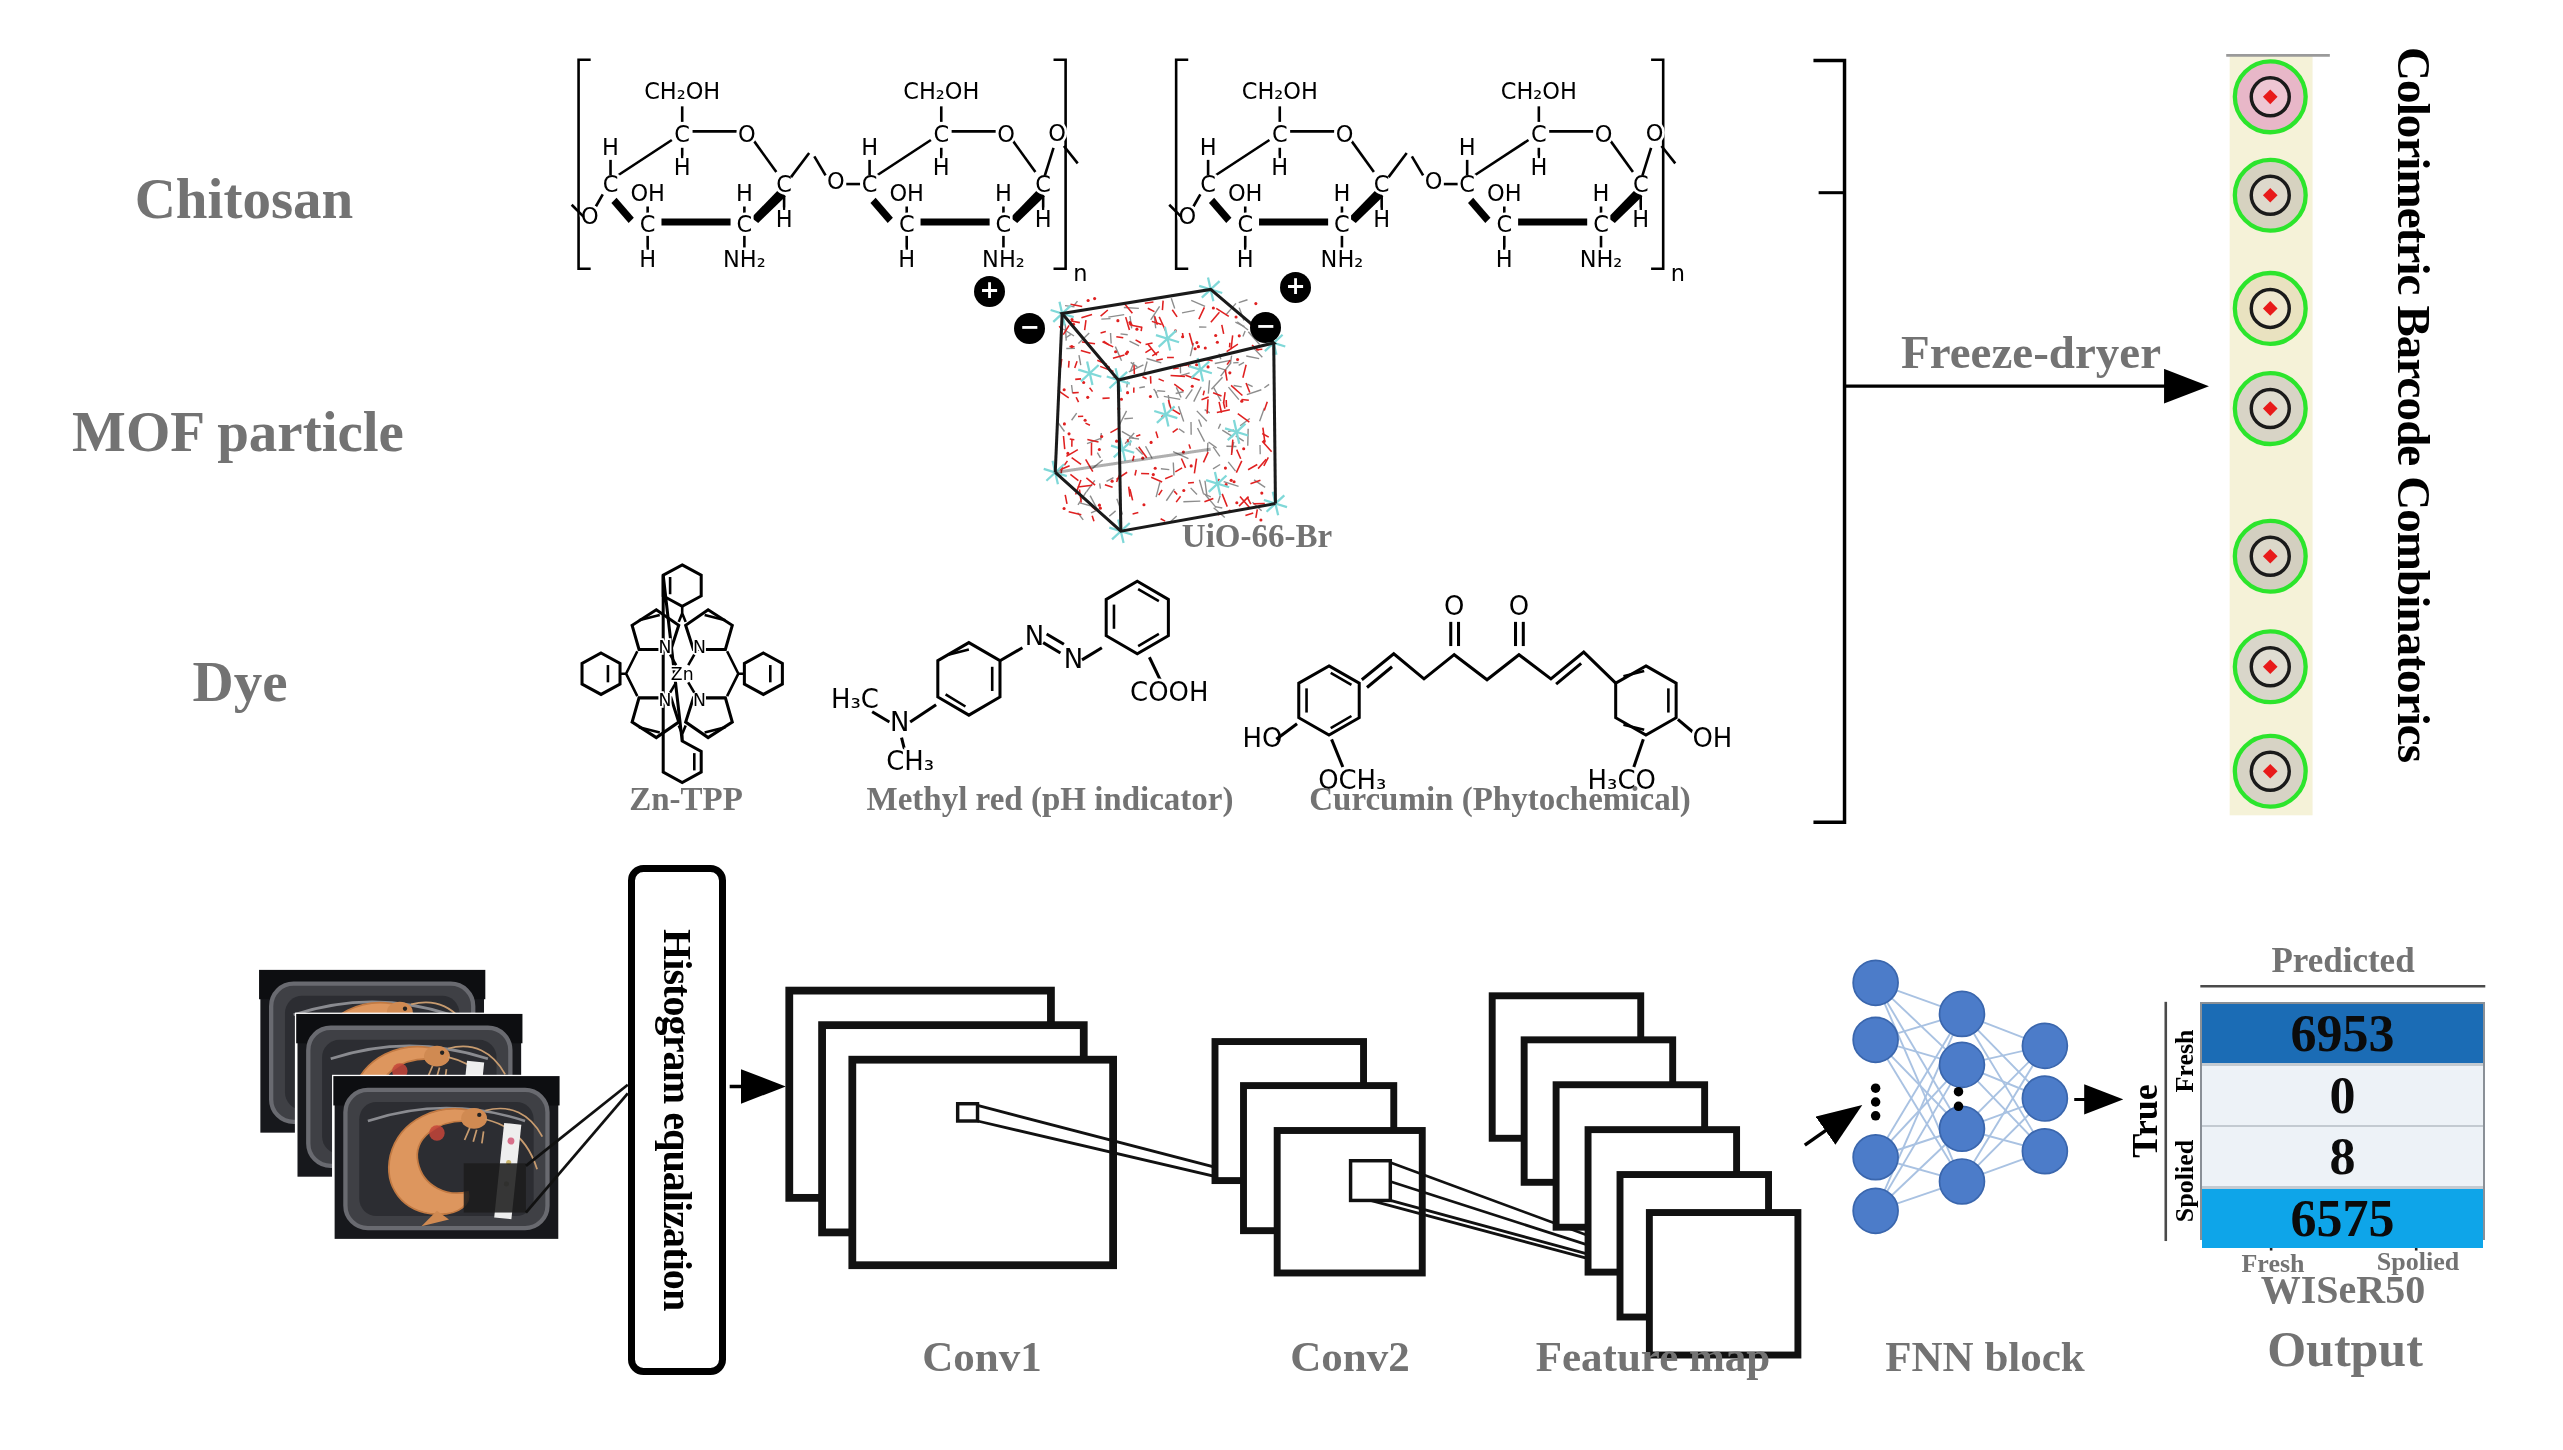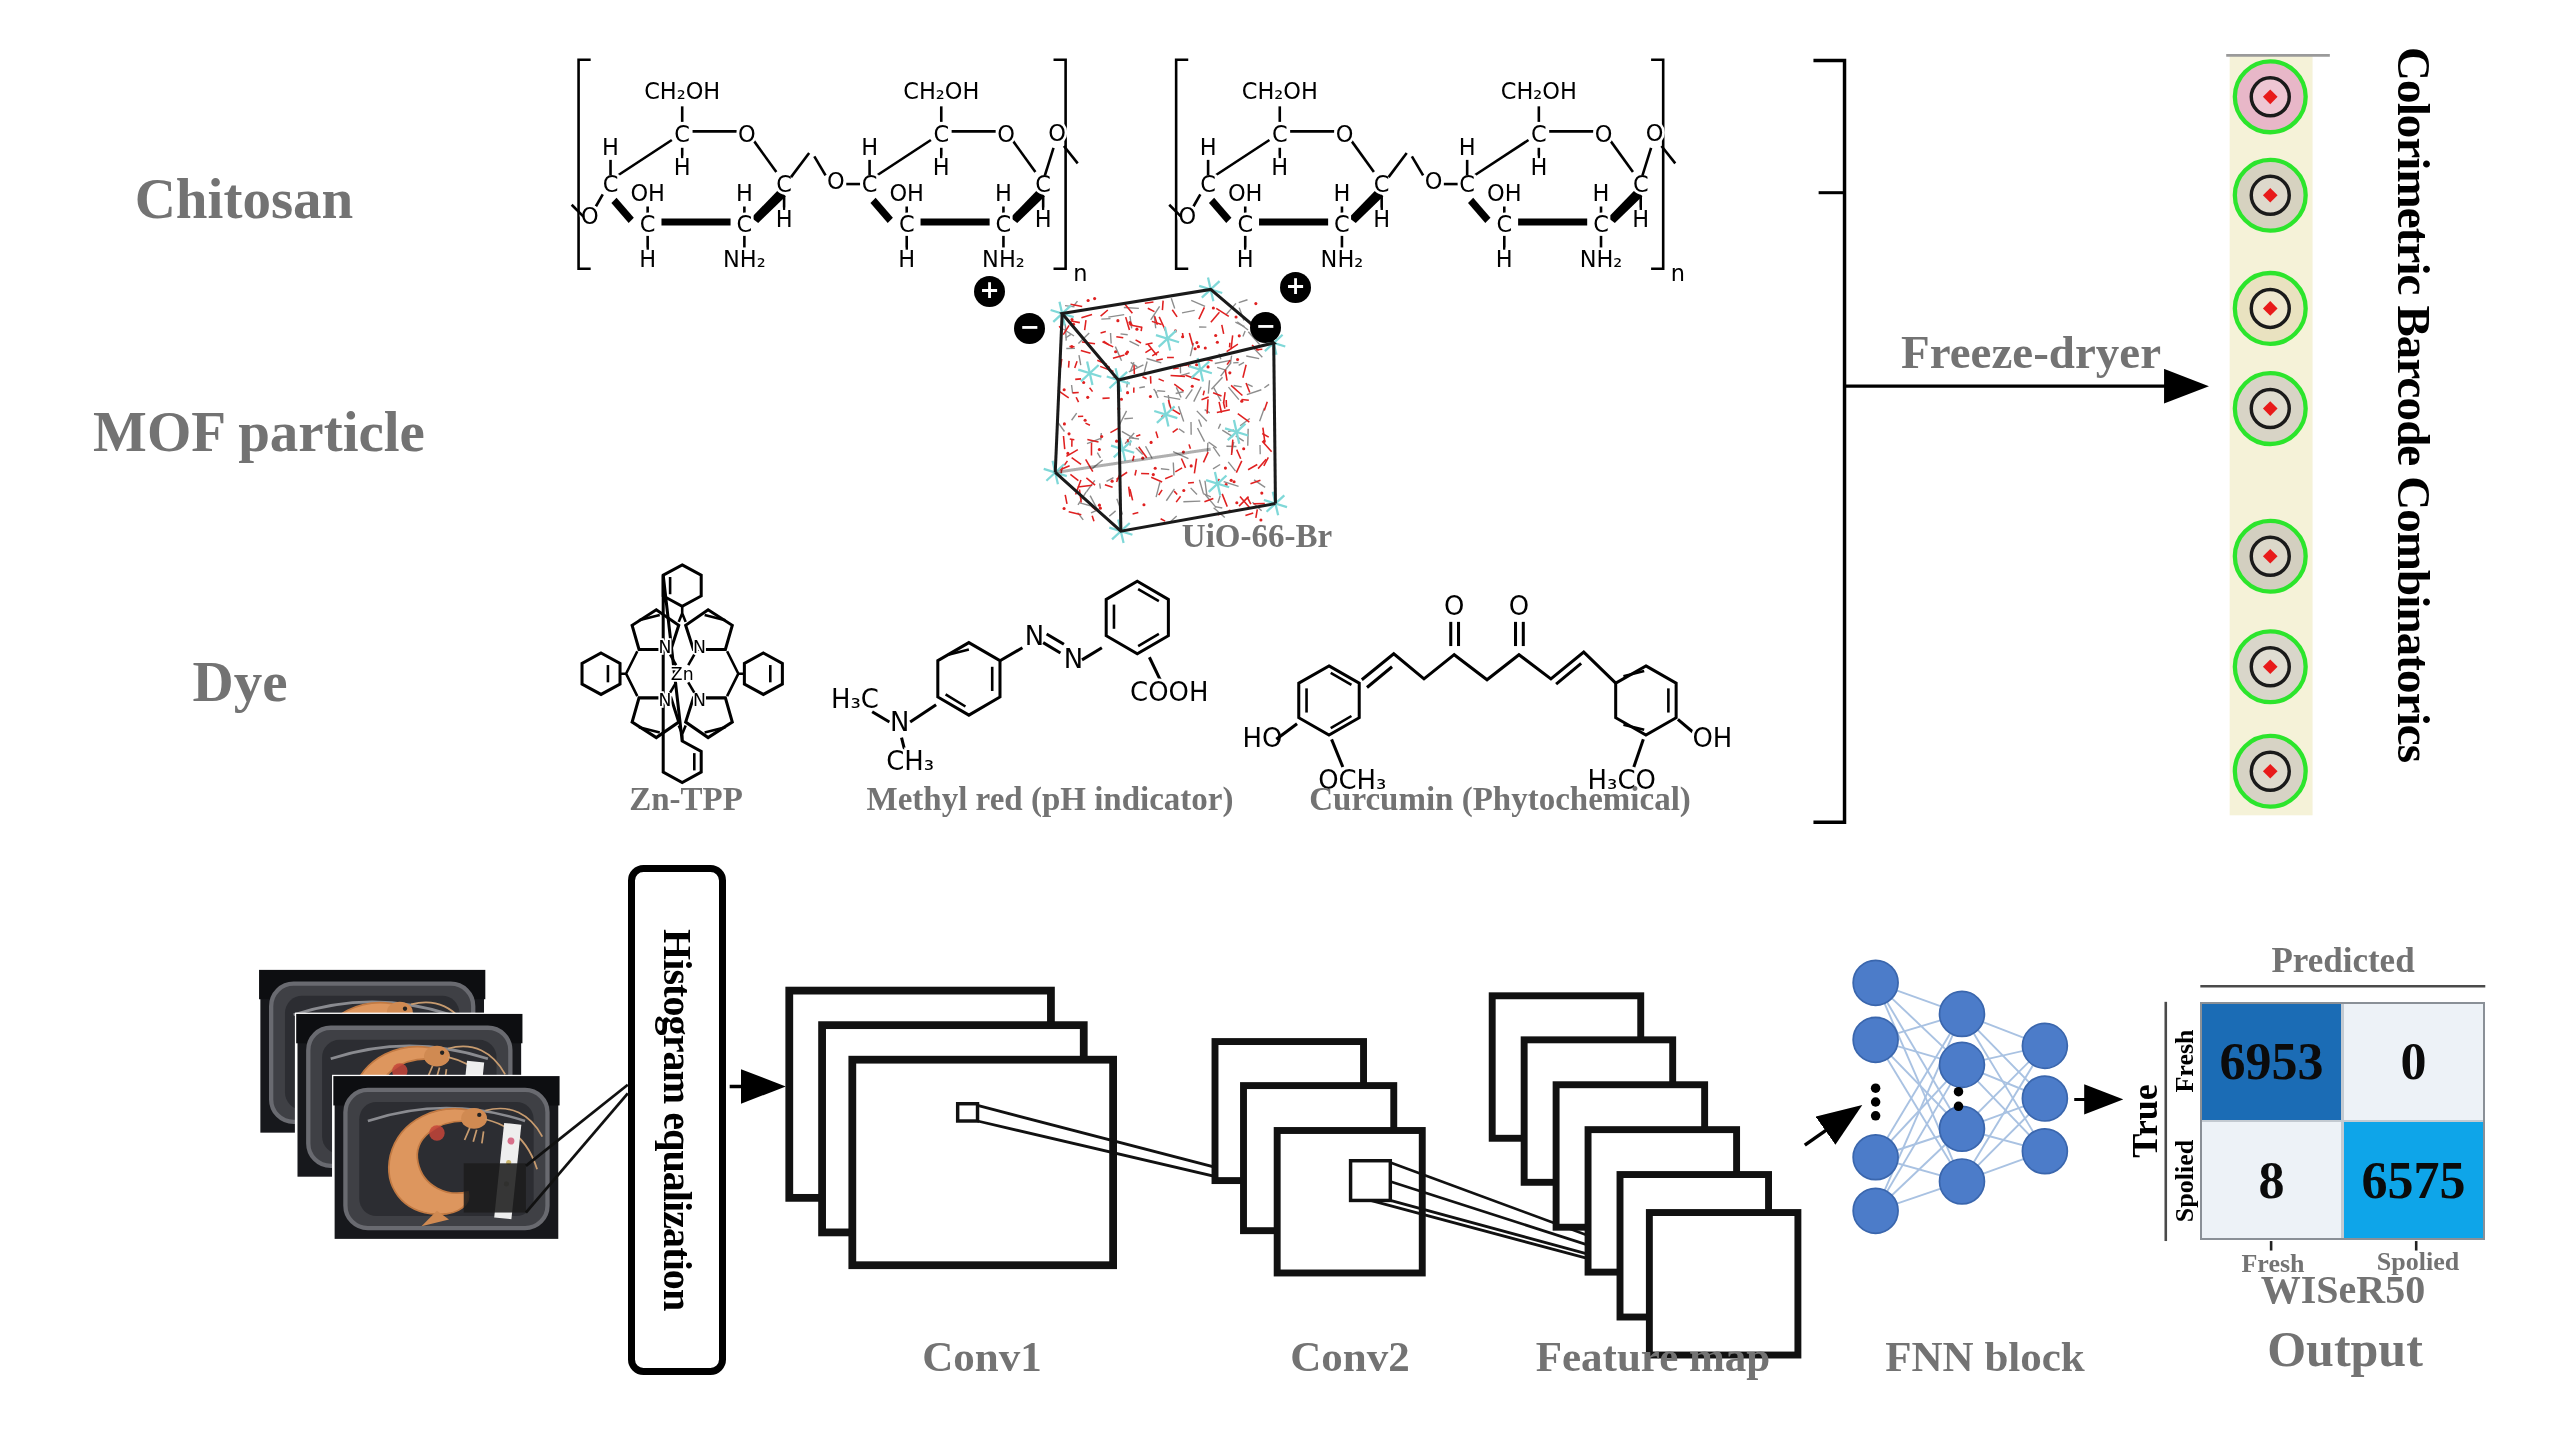--- a/index.html
+++ b/index.html
@@ -16,21 +16,21 @@
   .charge{position:absolute;width:31px;height:31px;border-radius:50%;background:#000;color:#fff;
           font-family:"DejaVu Sans",sans-serif;font-size:24px;font-weight:bold;line-height:29px;
           text-align:center;}
   
   #histo-box{position:absolute;left:628px;top:865px;width:98px;height:510px;background:#fff;
              border:7.8px solid #000;border-radius:15.5px;box-sizing:border-box;display:flex;
              align-items:center;justify-content:center;}
   #histo-box .vt{writing-mode:vertical-rl;font-weight:bold;font-size:40px;letter-spacing:-0.9px;white-space:nowrap;}
   
   #cmatrix{position:absolute;left:2200px;top:1002px;width:285px;height:238px;display:grid;
-           grid-template-columns:1fr 1fr;grid-template-rows:1fr 1fr;gap:2.6px;background:#c3cad1;
+           grid-template-columns:1fr;grid-template-rows:1fr 1fr;gap:2.6px;background:#c3cad1;
            border:2.6px solid #8a9097;box-sizing:border-box;}
   #cmatrix .cell{display:flex;align-items:center;justify-content:center;
                  font-weight:bold;font-size:52px;color:#0b0b0b;}
   .rot{position:absolute;font-weight:bold;color:#000;white-space:nowrap;
        transform:translate(-50%,-50%) rotate(-90deg);}
   
   text{font-family:"DejaVu Sans",sans-serif;fill:#000;}
   .atom{font-size:26px;text-anchor:middle;stroke:#fff;stroke-width:6px;paint-order:stroke;}
   .atom2{font-size:30px;text-anchor:middle;stroke:#fff;stroke-width:6px;paint-order:stroke;}
   .atomZ{font-size:20px;text-anchor:middle;stroke:#fff;stroke-width:4px;paint-order:stroke;}
@@ -792,21 +792,21 @@
 
   <line x1="2402" y1="1273" x2="2452" y2="1273" stroke="#000" stroke-width="3.5" marker-end="url(#ah)"></line>
 
   <line x1="2548" y1="1142" x2="2878" y2="1142" stroke="#4a4a4a" stroke-width="3"></line>
   <line x1="2508" y1="1160" x2="2508" y2="1437" stroke="#4a4a4a" stroke-width="3"></line>
   <line x1="2630" y1="1437" x2="2630" y2="1448" stroke="#222" stroke-width="3"></line>
   <line x1="2798" y1="1437" x2="2798" y2="1448" stroke="#222" stroke-width="3"></line>
 </svg>
 
 <div class="lbl big" style="left:244px;top:166px;">Chitosan</div>
-<div class="lbl big" style="left:238px;top:399px;margin-left:21px;">MOF particle</div>
+<div class="lbl big" style="left:238px;top:399px;">MOF particle</div>
 <div class="lbl big" style="left:240px;top:649px;">Dye</div>
 <div class="lbl sub" style="left:1257px;top:518px;">UiO-66-Br</div>
 <div class="lbl mid" style="left:2031px;top:325px;">Freeze-dryer</div>
 <div class="vtext" style="left:2414px;top:47px;font-size:47px;">Colorimetric Barcode Combinatorics</div>
 
 <div class="lbl sub" style="left:686px;top:781px;">Zn-TPP</div>
 <div class="lbl sub" style="left:1050px;top:781px;">Methyl red (pH indicator)</div>
 <div class="lbl sub" style="left:1500px;top:781px;">Curcumin (Phytochemical)</div>
 
 <div class="charge" style="left:974px;top:276px;">+</div>

